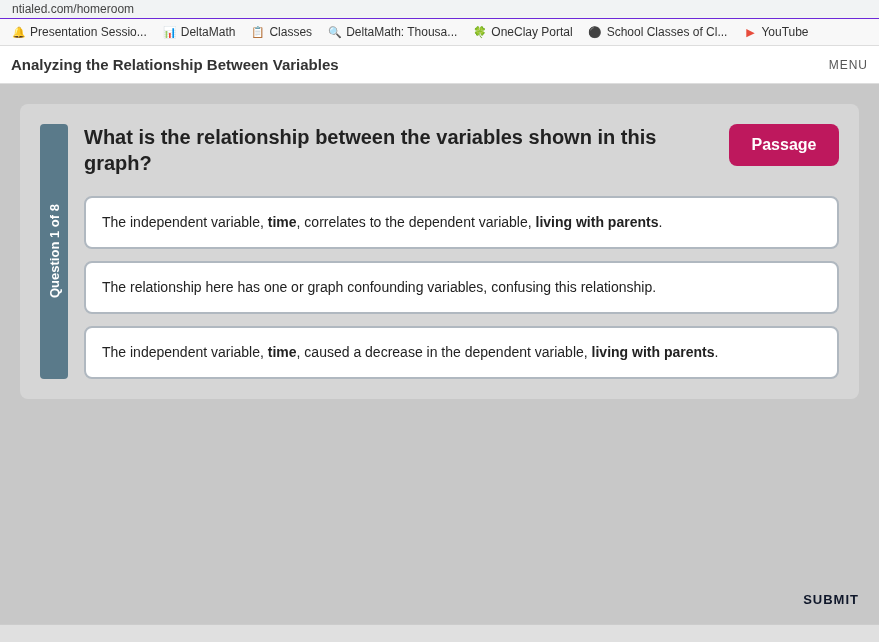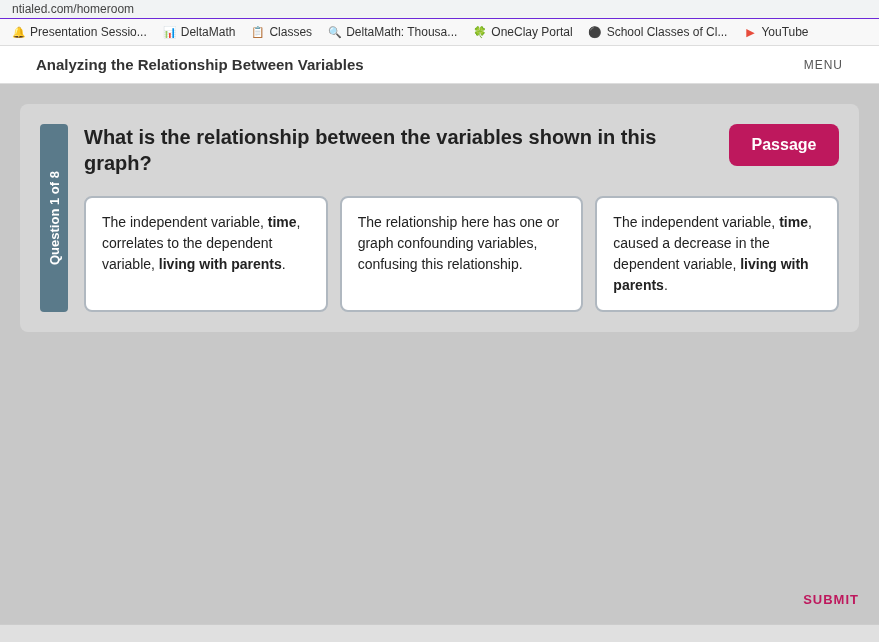--- a/index.html
+++ b/index.html
@@ -53,21 +53,21 @@
     }
     .bookmark-icon.orange { color: #e67e22; }
     .bookmark-icon.blue { color: #3498db; }
     .bookmark-icon.green { color: #27ae60; }
     .bookmark-icon.red { color: #e74c3c; }
     .bookmark-icon.dark { color: #2c3e50; }
 
     
     .page-header {
       background: white;
-      padding: 10px 36px;
+      padding: 10px 11px;
       border-bottom: 1px solid #ddd;
       display: flex;
       justify-content: space-between;
       align-items: center;
     }
     .page-header-title {
       font-size: 15px;
       font-weight: bold;
       color: #333;
     }
@@ -142,21 +142,21 @@
       border: none;
       margin-left: 16px;
       white-space: nowrap;
       min-width: 110px;
       text-align: center;
     }
 
     
     .answers-grid {
       display: grid;
-      grid-template-columns: 1fr 1fr 1fr;
+      grid-template-columns: 1fr;
       gap: 12px;
     }
 
     .answer-option {
       background: white;
       border: 2px solid #b0b8c0;
       border-radius: 8px;
       padding: 14px 16px;
       font-size: 14px;
       color: #222;
@@ -172,21 +172,21 @@
     .submit-area {
       position: absolute;
       bottom: 16px;
       right: 20px;
     }
     .submit-btn {
       background: transparent;
       border: none;
       font-size: 13px;
       font-weight: bold;
-      color: #be185d;
+      color: #0f172a;
       letter-spacing: 1px;
       cursor: pointer;
     }
 
     
     .bottom-bar {
       background: #e0e0e0;
       padding: 4px 10px;
       font-size: 11px;
       color: #aaa;

